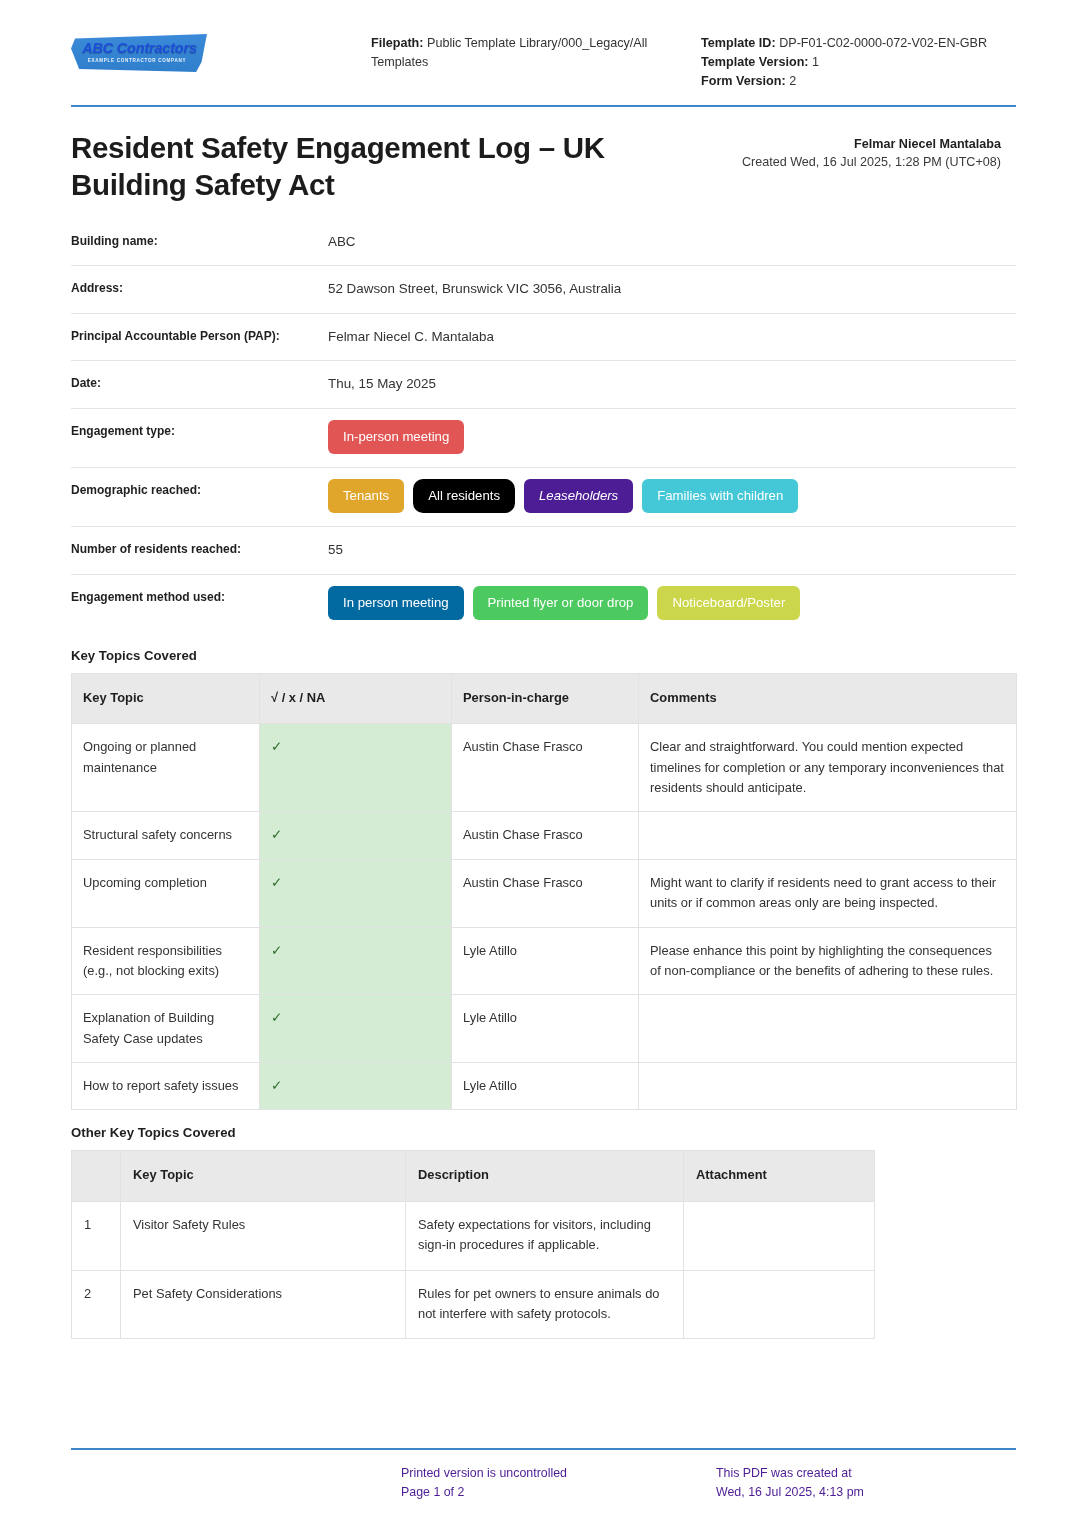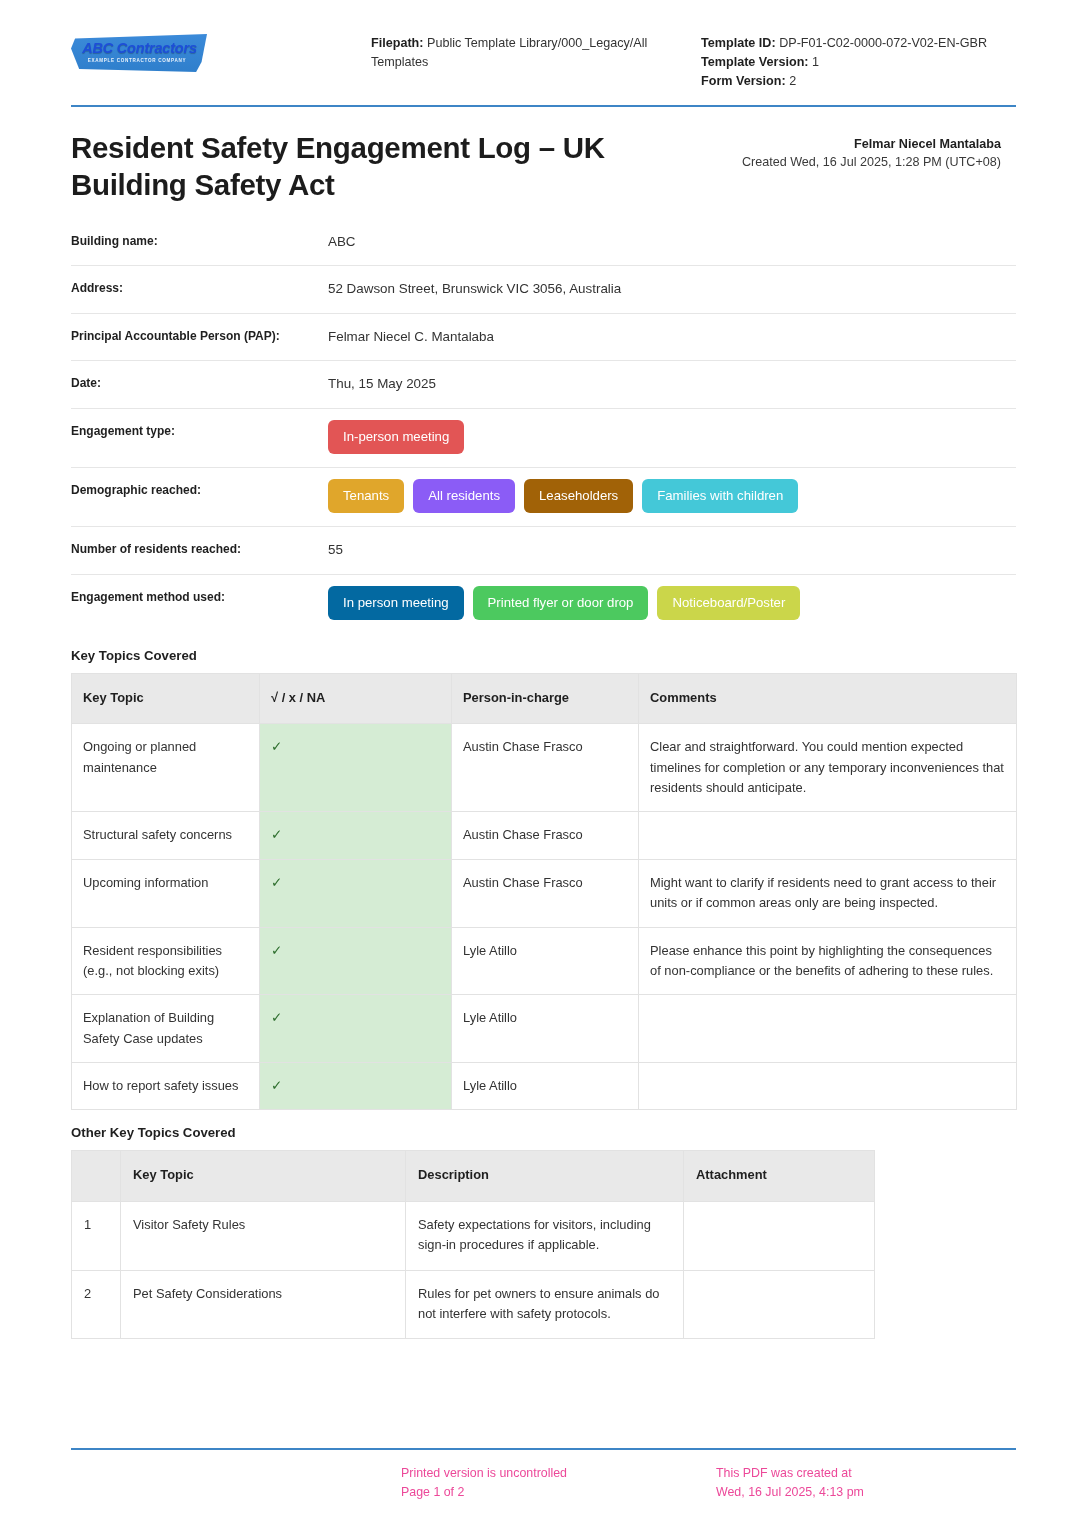--- a/index.html
+++ b/index.html
@@ -193,21 +193,21 @@
     position: absolute;
     left: 71px; right: 71px;
     top: 1448px;
   }
   .footer-rule { border-top: 2px solid #3d85c6; }
   .footer-cols {
     display: flex;
     padding-top: 14px;
     font-size: 12.4px;
     line-height: 1.55;
-    color: #ec4899;
+    color: #4c1d95;
   }
   .footer-left  { flex: 0 0 330px; padding-left: 0; }
   .footer-mid   { flex: 0 0 315px; }
   .footer-right { flex: 1 1 auto; }
 </style>
 </head>
 <body>
 
 <div class="page">
 
@@ -281,22 +281,22 @@
             <span class="pill" style="background: rgb(226, 85, 85);">In-person meeting</span>
           </div>
       </div>
     </div>
 
     <div class="field-row">
       <div class="field-label">Demographic reached:</div>
       <div class="field-value">
         <div class="pill-row">
             <span class="pill" style="background: rgb(224, 166, 43);">Tenants</span>
-            <span class="pill" style="background: #8b5cf6;">All residents</span>
-            <span class="pill" style="background: #a16207;">Leaseholders</span>
+            <span class="pill" style="background: #000000; border-radius: 10px;">All residents</span>
+            <span class="pill" style="background: #4c1d95; font-style: italic;">Leaseholders</span>
             <span class="pill" style="background: rgb(68, 200, 216);">Families with children</span>
           </div>
       </div>
     </div>
 
     <div class="field-row">
       <div class="field-label">Number of residents reached:</div>
       <div class="field-value">55</div>
     </div>
 
@@ -336,21 +336,21 @@
           <td>Austin Chase Frasco</td>
           <td>Clear and straightforward. You could mention expected timelines for completion or any temporary inconveniences that residents should anticipate.</td>
         </tr>
         <tr>
           <td>Structural safety concerns</td>
           <td class="check-cell">✓</td>
           <td>Austin Chase Frasco</td>
           <td></td>
         </tr>
         <tr>
-          <td>Upcoming information</td>
+          <td>Upcoming completion</td>
           <td class="check-cell">✓</td>
           <td>Austin Chase Frasco</td>
           <td>Might want to clarify if residents need to grant access to their units or if common areas only are being inspected.</td>
         </tr>
         <tr>
           <td>Resident responsibilities (e.g., not blocking exits)</td>
           <td class="check-cell">✓</td>
           <td>Lyle Atillo</td>
           <td>Please enhance this point by highlighting the consequences of non-compliance or the benefits of adhering to these rules.</td>
         </tr>

